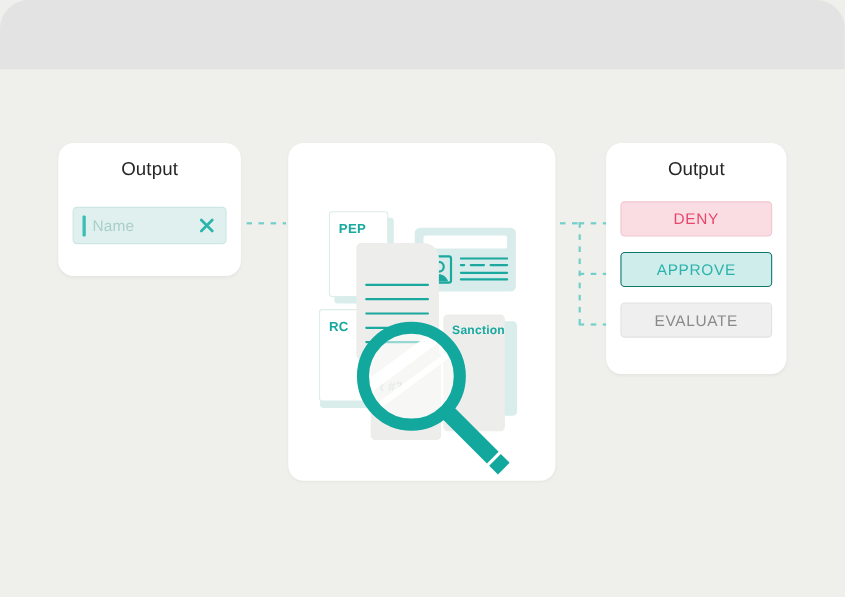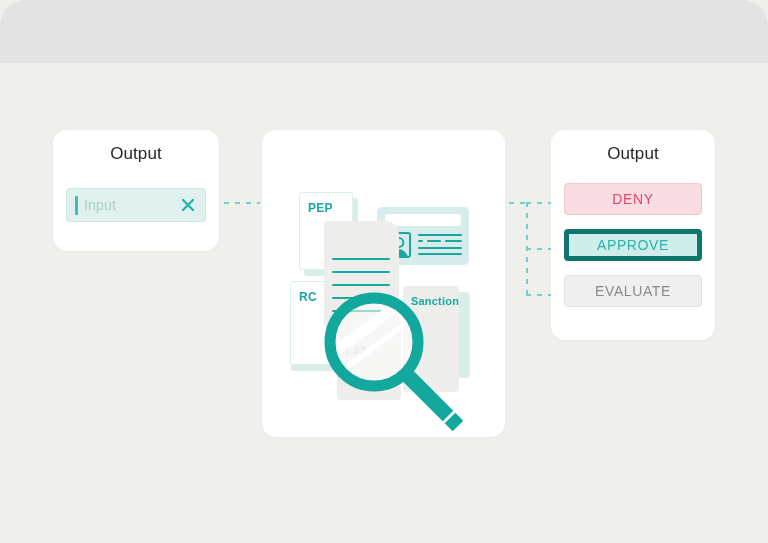--- a/index.html
+++ b/index.html
@@ -95,21 +95,21 @@
 
   
   #panel-output{left:551px;top:130px;width:164px;height:210px;}
   .out-btn{
     position:absolute;left:13px;width:138px;height:32px;
     border-radius:4px;box-sizing:border-box;
     display:flex;align-items:center;justify-content:center;
     font-size:14px;letter-spacing:.6px;
   }
   #btn-deny{top:53px;background:#F9DDE3;border:1px solid #F1C6D0;color:#E8456B;}
-  #btn-approve{top:99px;background:#CFEDEB;border:5px solid #0f766e;color:#2BB3AC;}
+  #btn-approve{top:99px;background:#CFEDEB;border:1px solid #0f766e;color:#2BB3AC;}
   #btn-evaluate{top:145px;background:#EFEFEF;border:1px solid #E2E2E2;color:#8A8A8A;}
 
   
   .conn{position:absolute;}
   .dot-h{
     position:absolute;height:2px;
     background-image:linear-gradient(to right,#72CFC9 0 5px, transparent 5px 11px);
     background-size:11px 2px;background-repeat:repeat-x;
   }
   .dot-v{
@@ -123,21 +123,21 @@
 
 <div id="stage">
 
   <div class="topbar"></div>
 
   <div class="panel" id="panel-input">
     <div class="panel-title">Output</div>
 
     <div class="input-box">
       <div class="caret"></div>
-      <div class="placeholder">Input</div>
+      <div class="placeholder">Name</div>
       <svg class="clear-x" viewBox="0 0 16 16">
         <path d="M3 3 L13 13 M13 3 L3 13" stroke="#2BB3AC" stroke-width="2.4" stroke-linecap="round" fill="none"></path>
       </svg>
     </div>
   </div>
 
   <div class="panel" id="panel-middle">
 
     <div class="illus">
 

